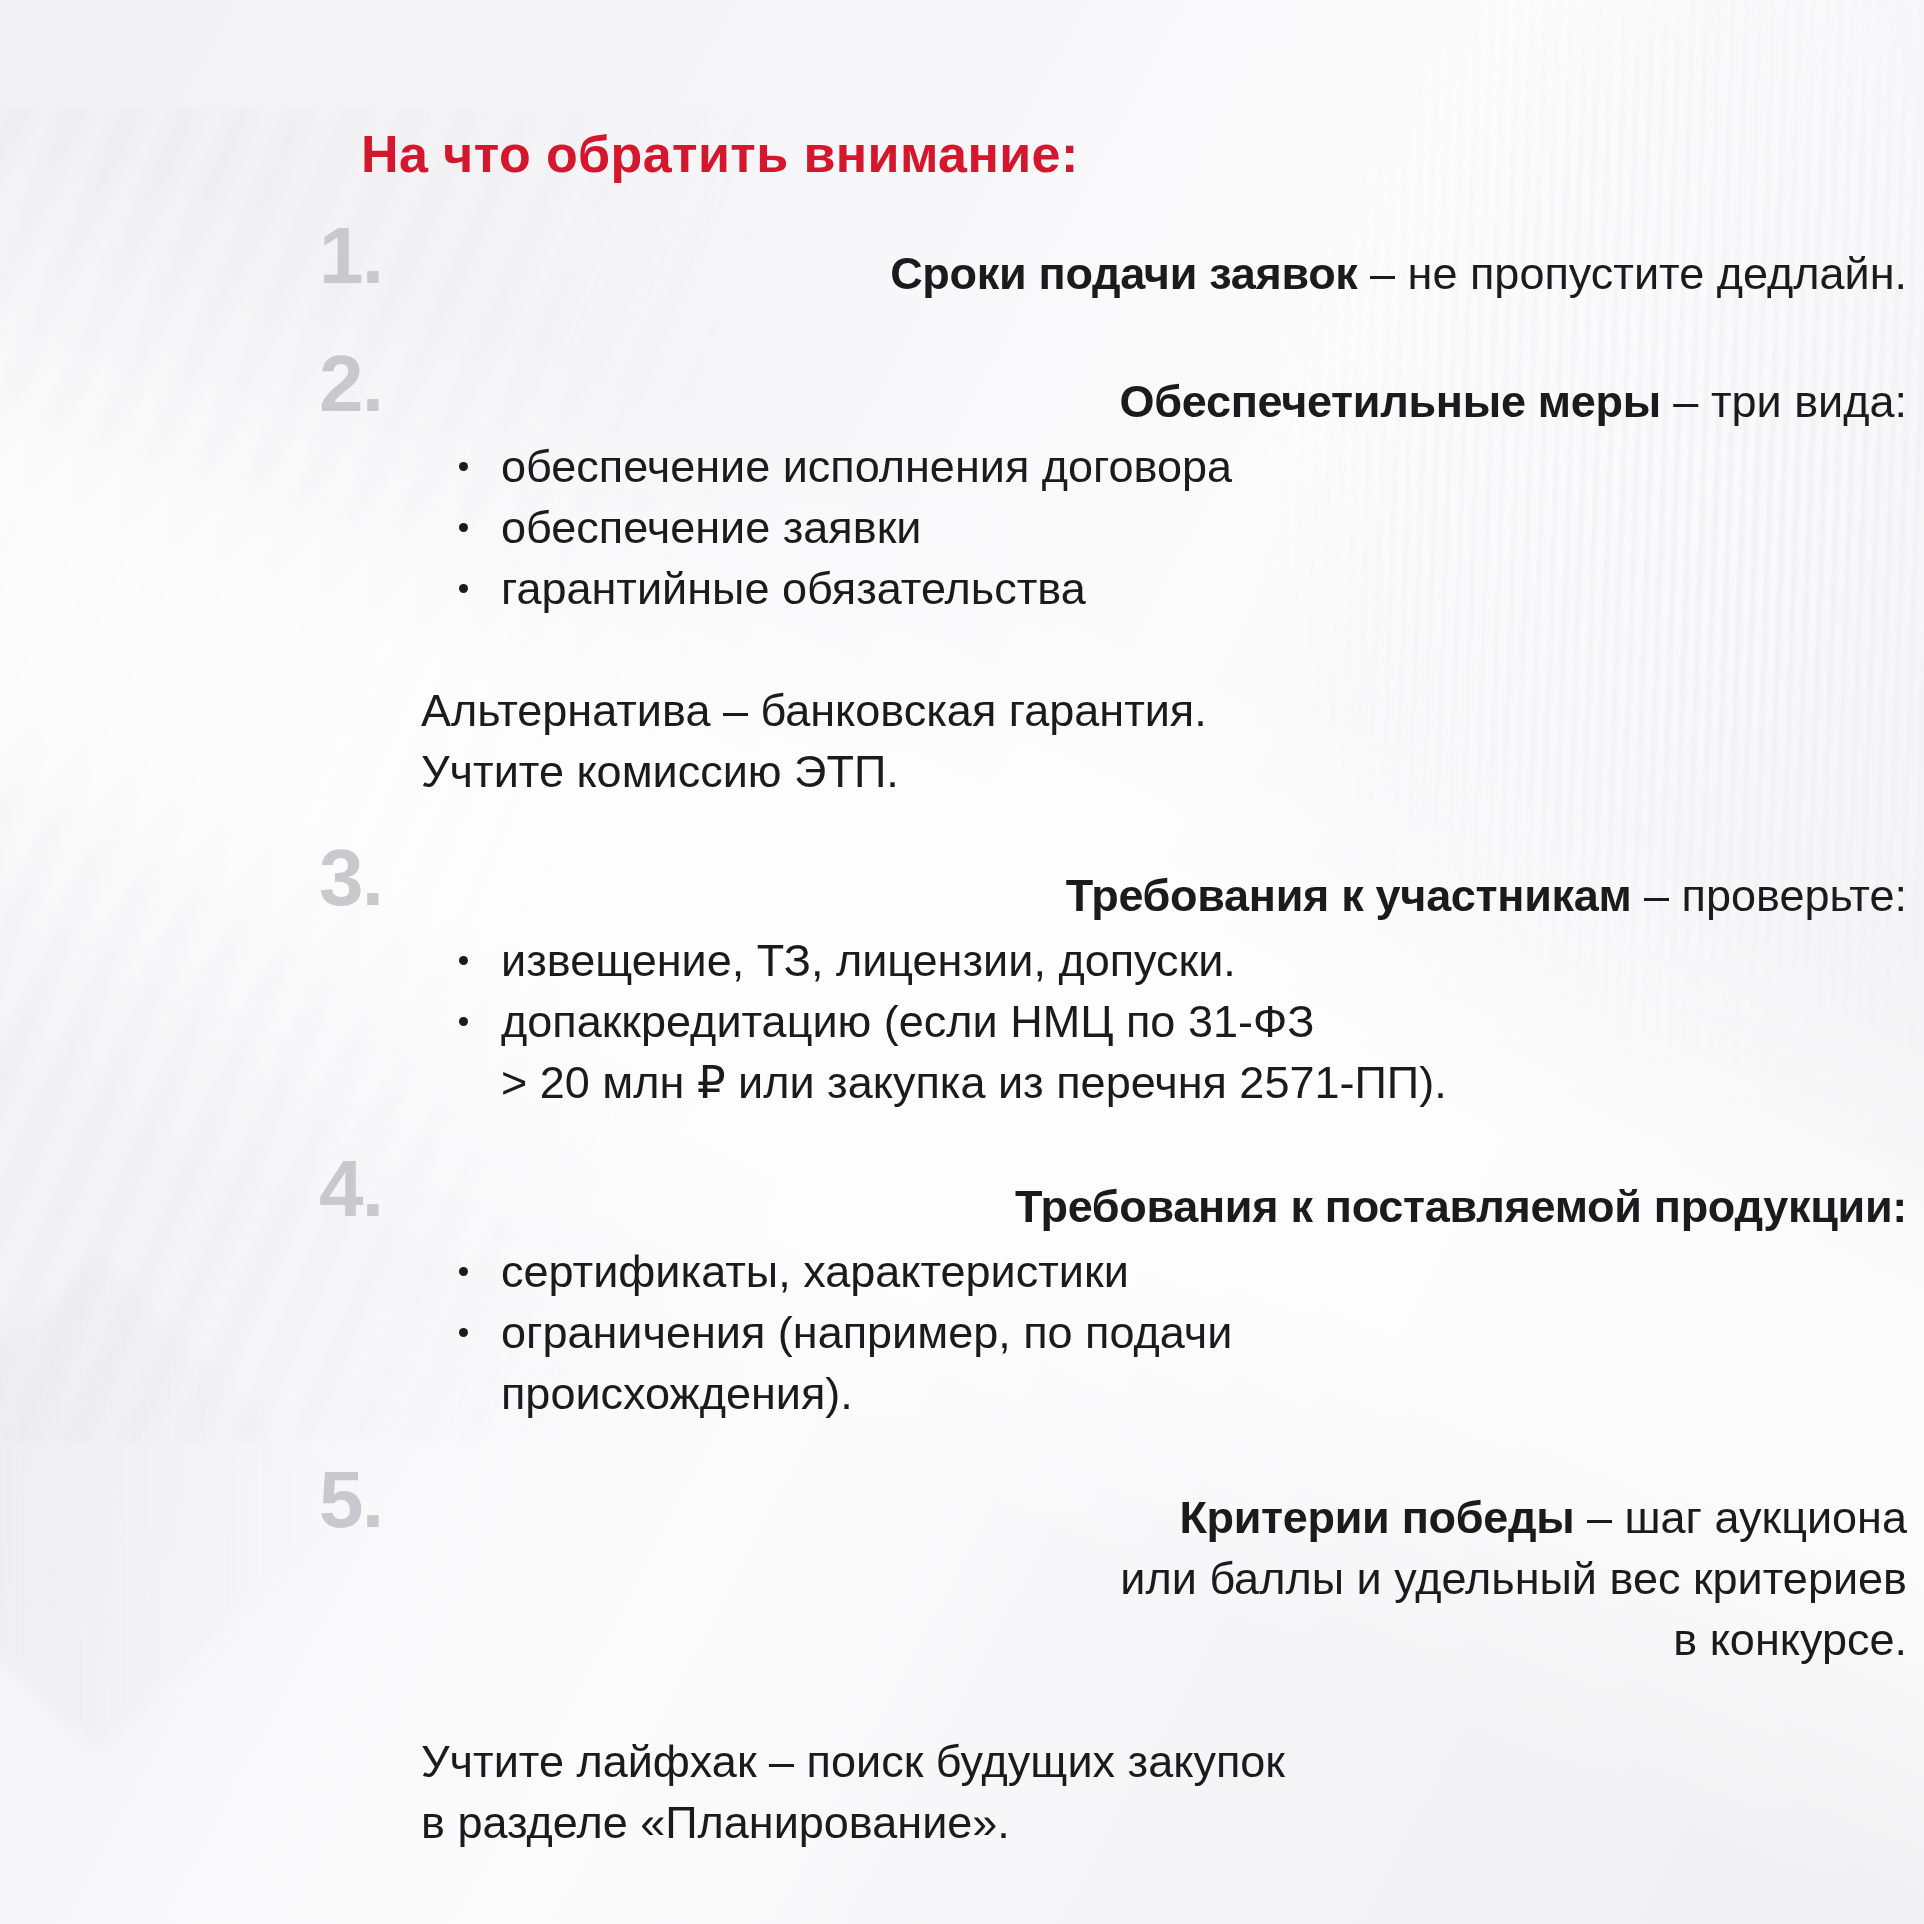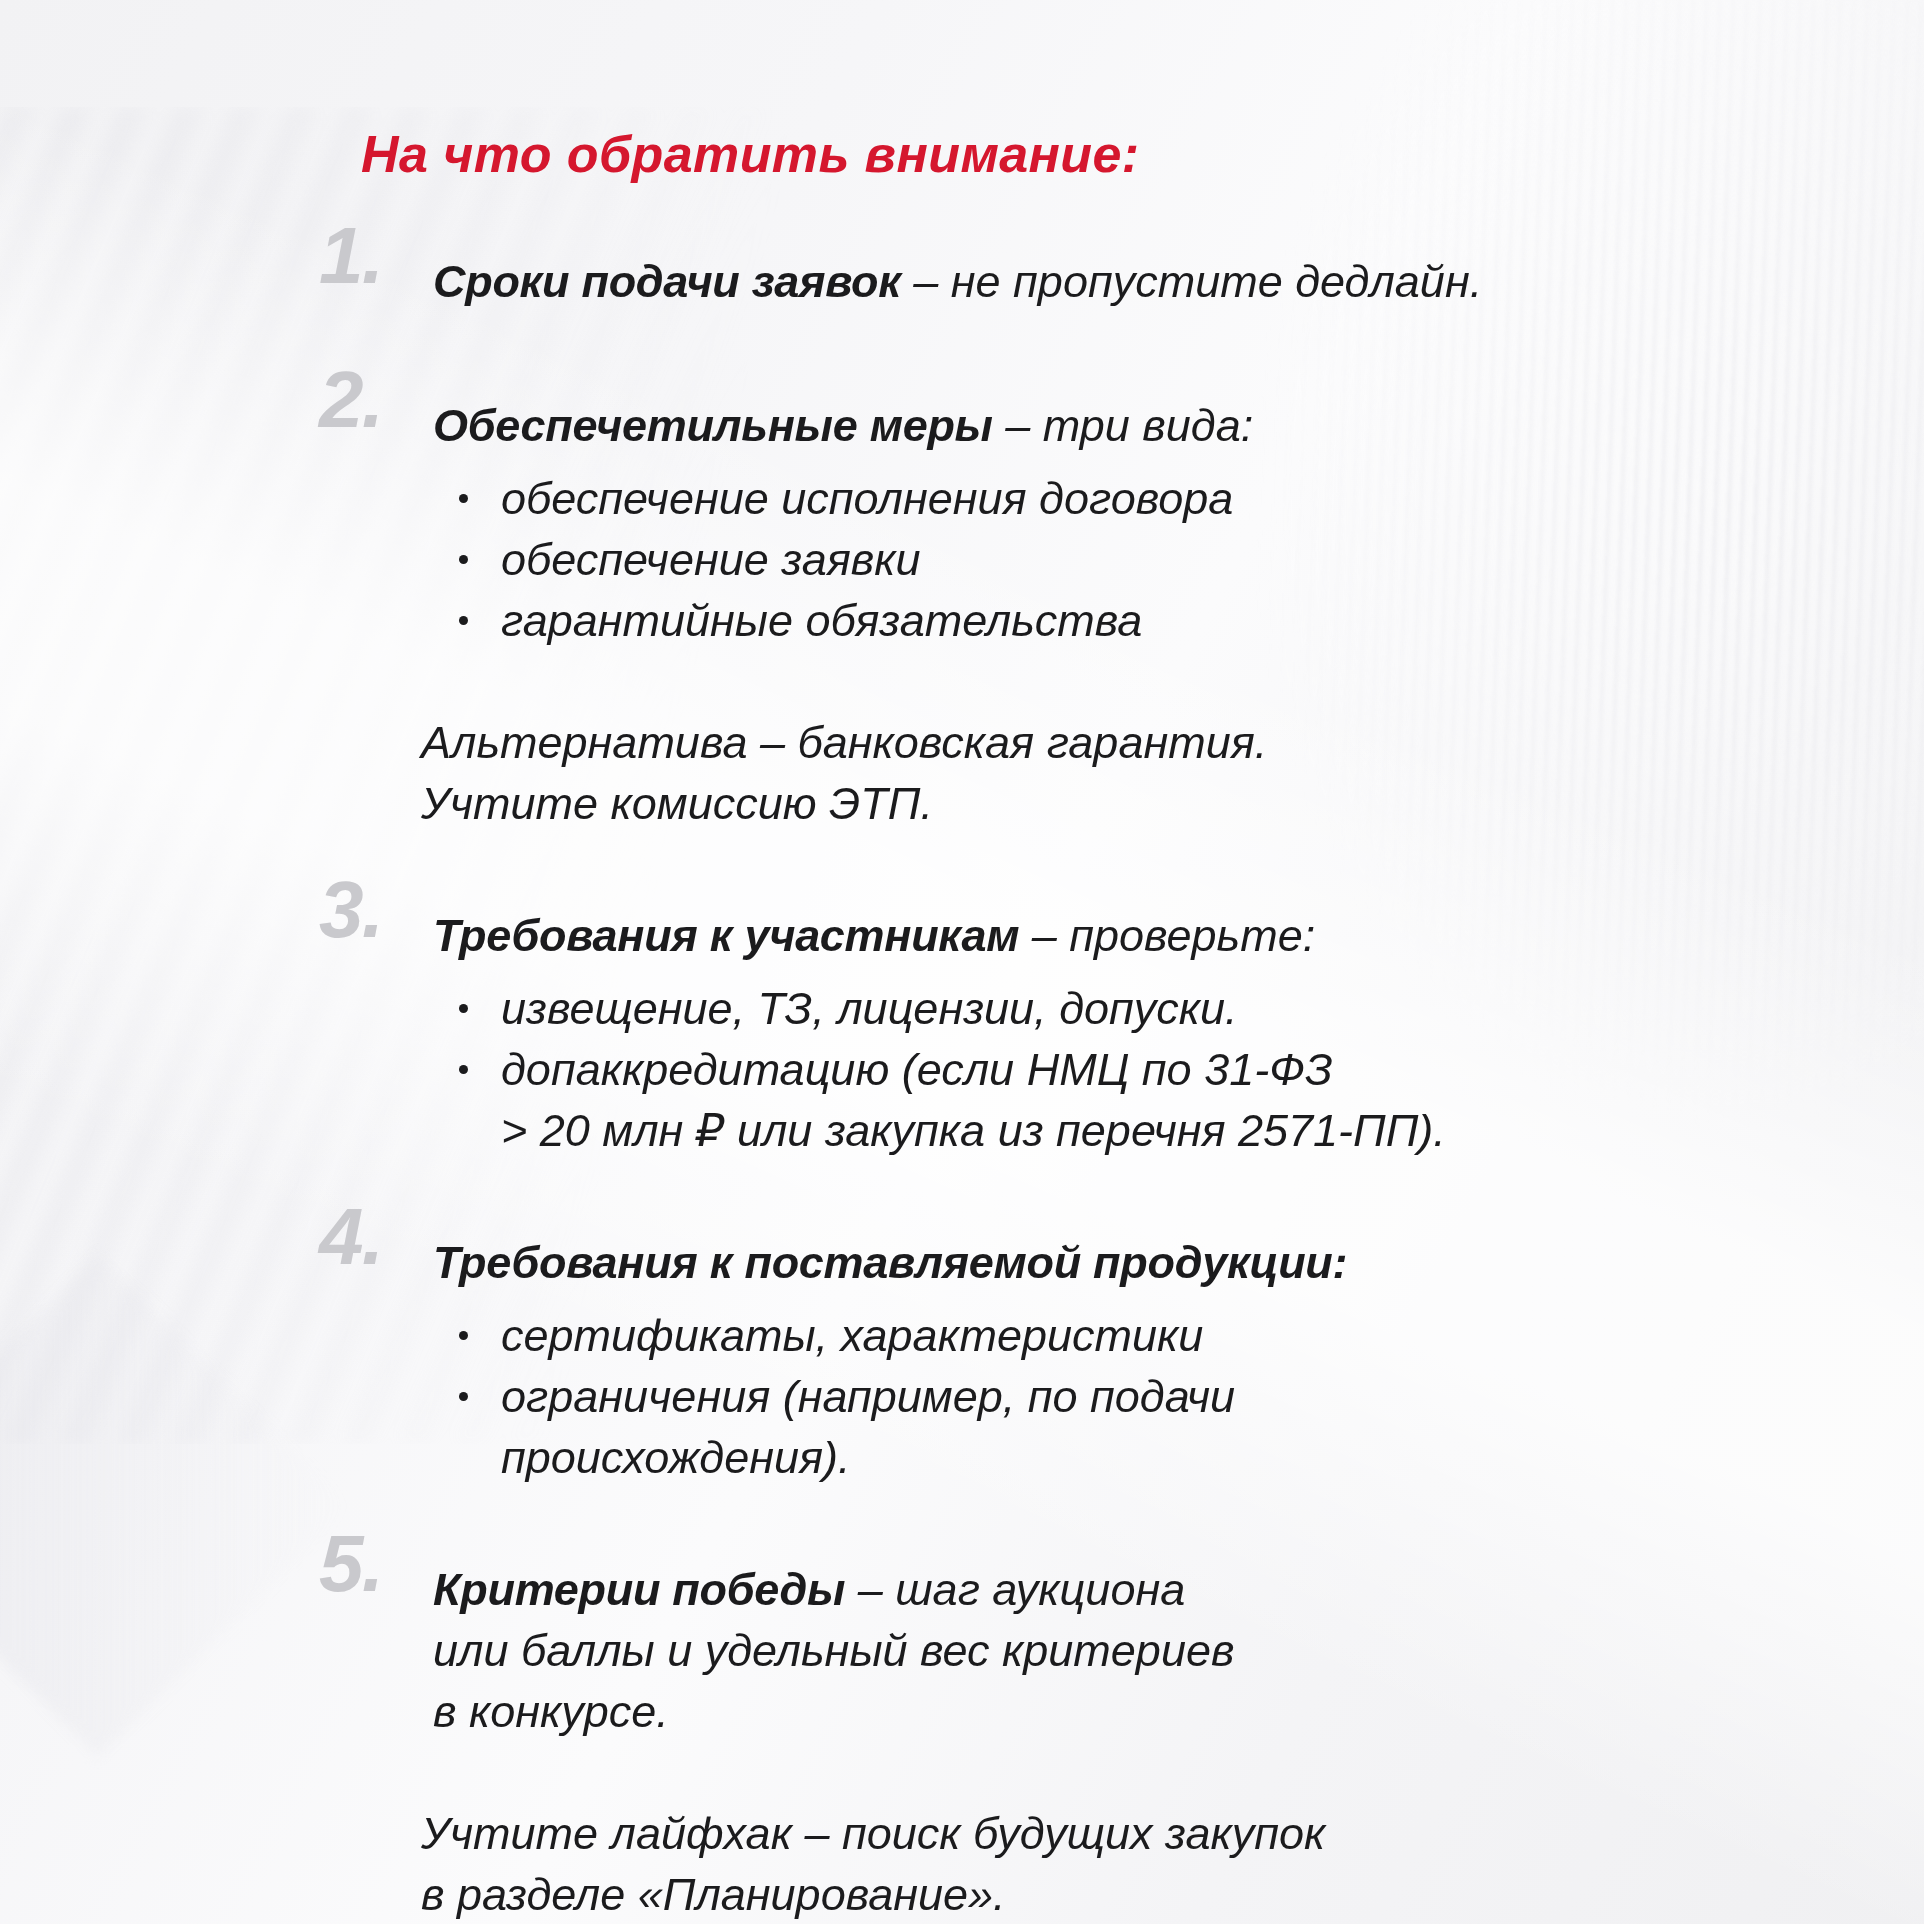--- a/index.html
+++ b/index.html
@@ -55,21 +55,20 @@
     background: linear-gradient(45deg, rgba(226,226,232,0.85), rgba(246,246,248,0));
     transform: rotate(45deg);
     filter: blur(6.2px);
     opacity: 0.6;
   }
 
   
   main {
     position: relative;
     padding: 125px 14px 0 319px;
-    font-style: italic;
   }
   h1 {
     margin: 0 0 55px 42px;
     font-size: 52px;
     line-height: 59px;
     font-weight: 700;
     color: #d5172e;
     letter-spacing: 0.4px;
   }
   .item {
@@ -86,21 +85,21 @@
     color: #c9c9cd;
     margin-top: -23px;
     letter-spacing: -1.8px;
   }
   .content {
     flex: 1 1 auto;
     font-size: 45px;
     line-height: 61px;
     font-weight: 400;
   }
-  .lead { margin: 12px; }
+  .lead { margin: 4px; text-align: right; }
   .lead strong { font-weight: 700; letter-spacing: -0.3px; }
   .bullets {
     list-style: none;
     margin: 0;
     padding: 0;
   }
   .bullets li {
     position: relative;
     padding-left: 80px;
   }

